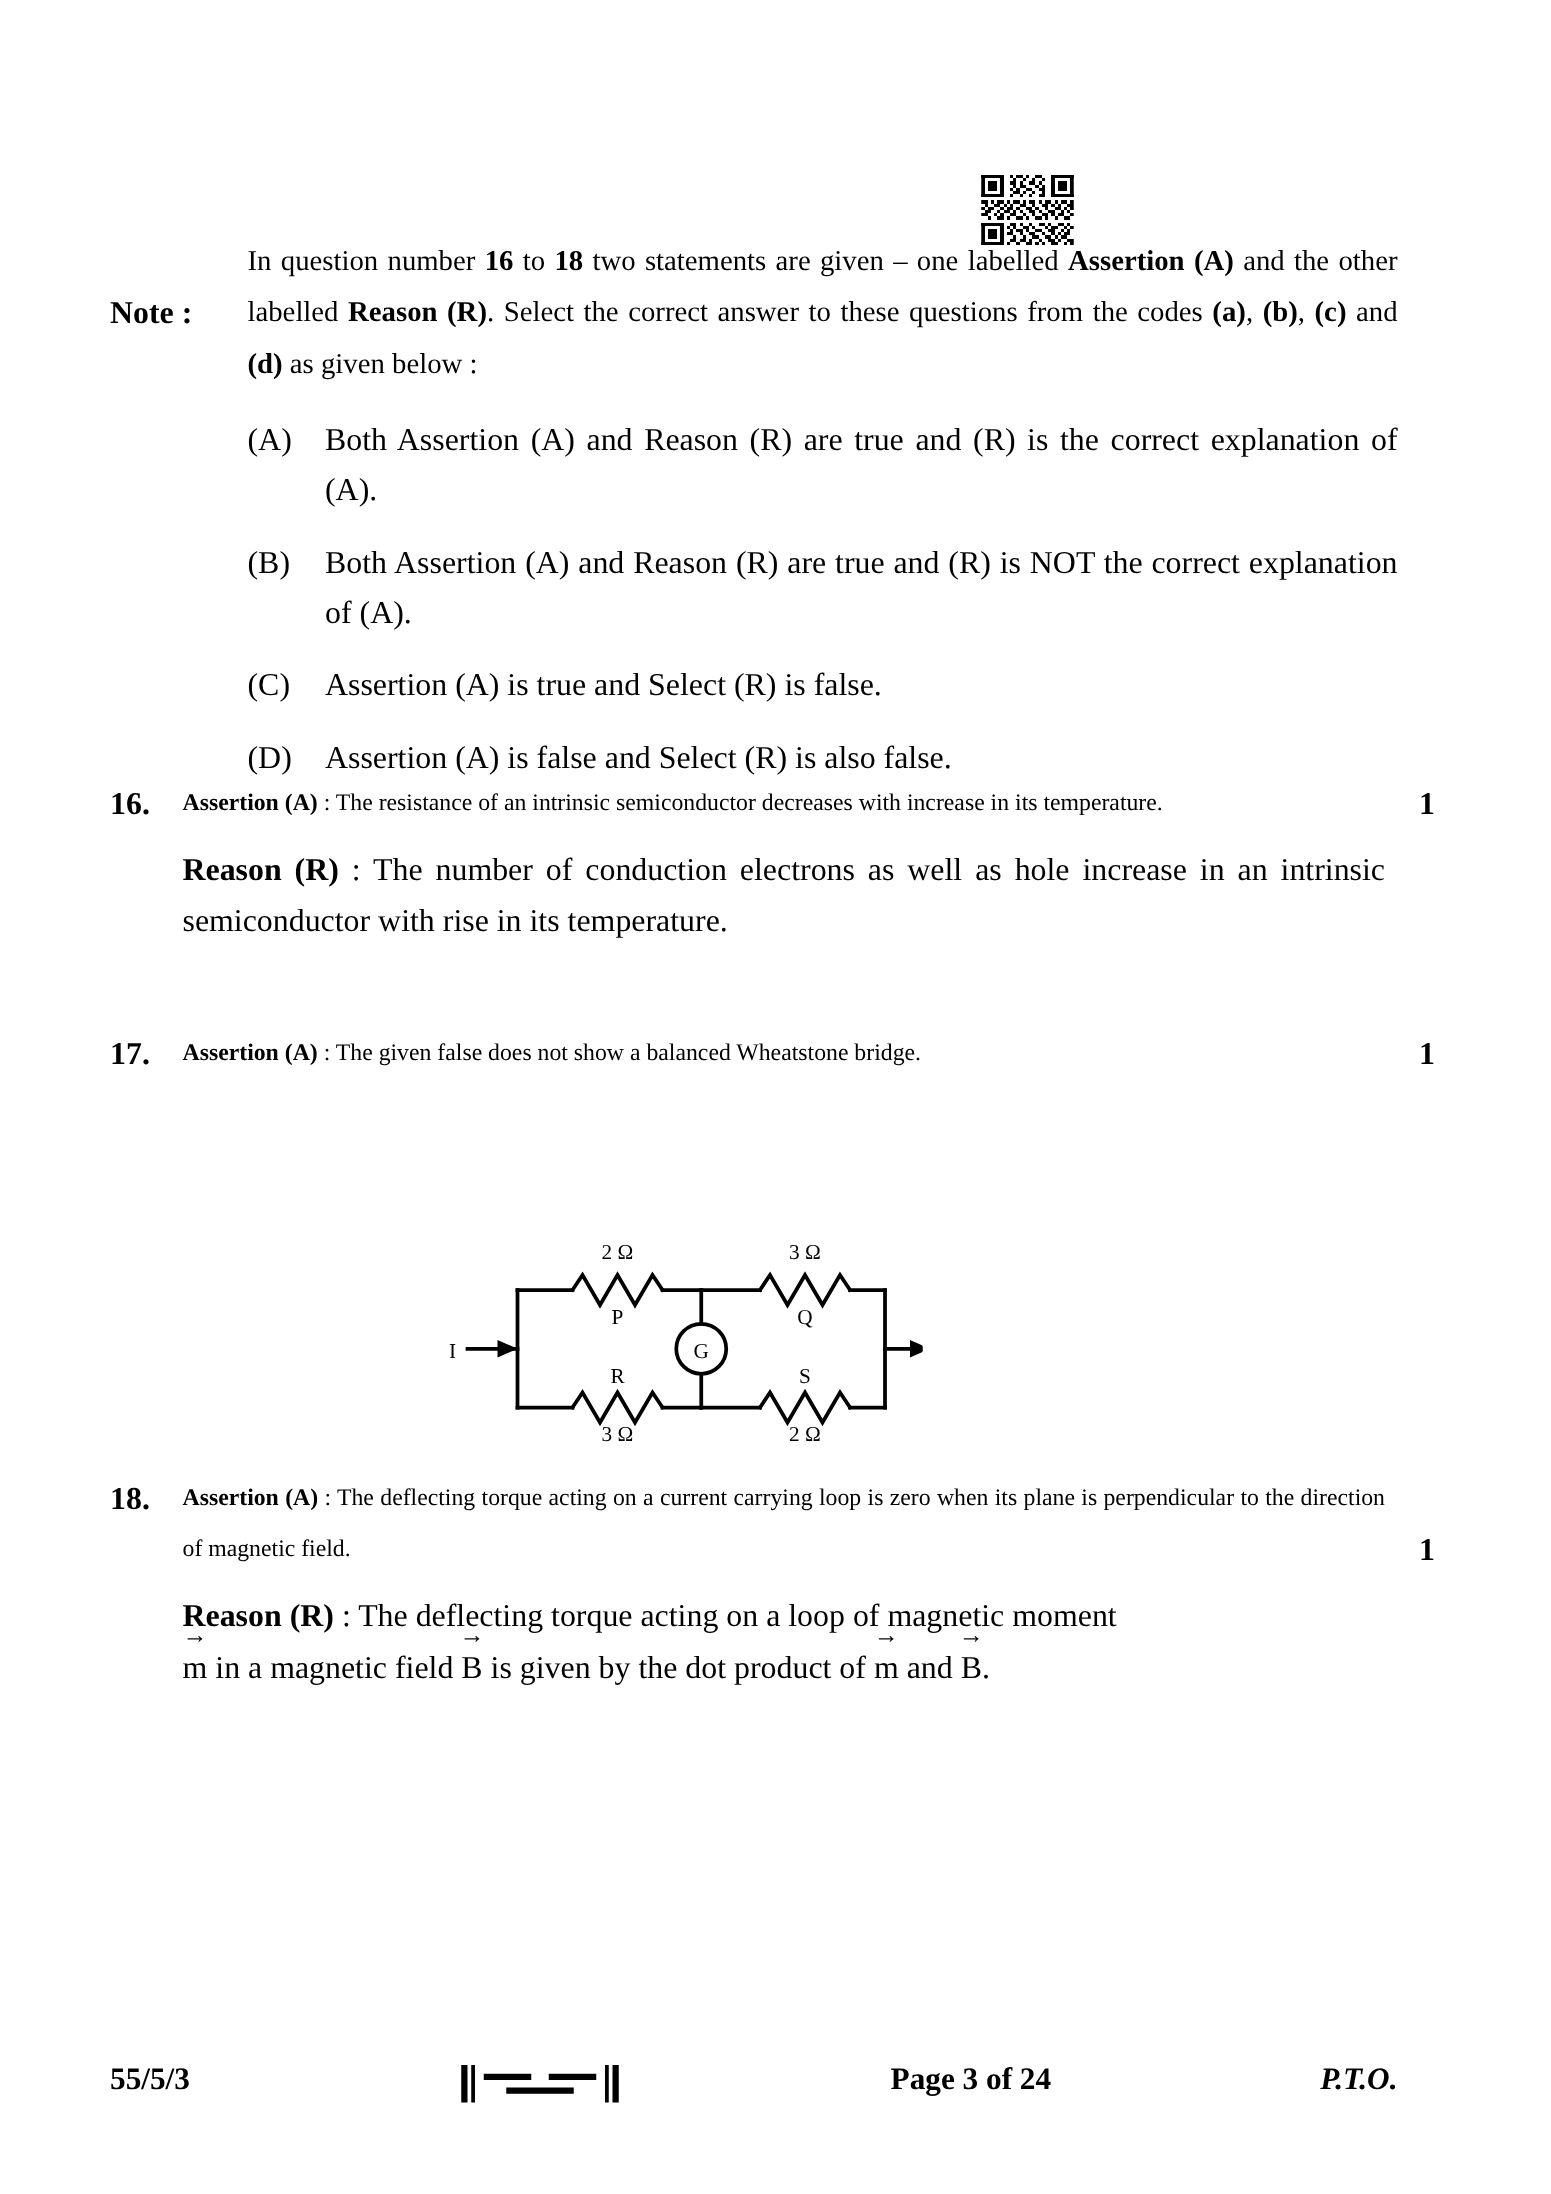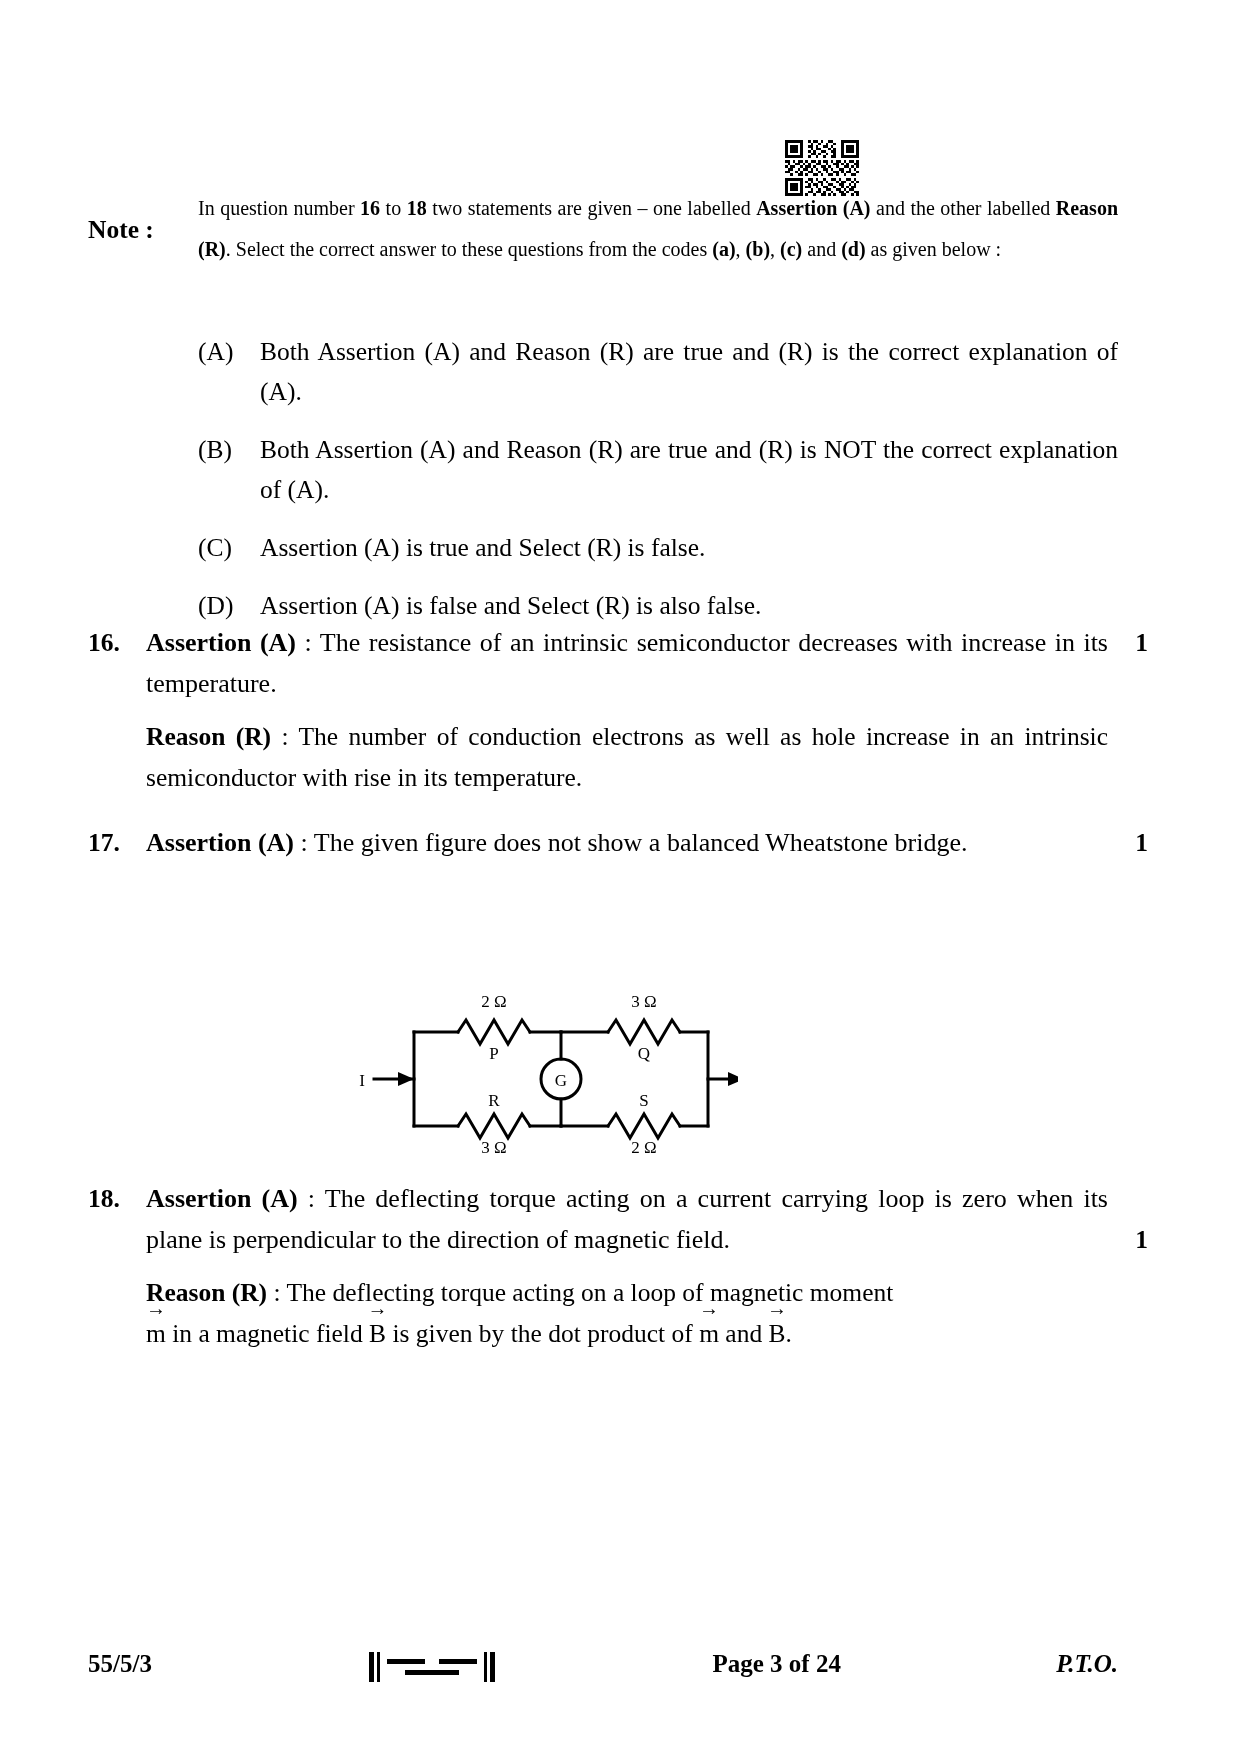--- a/index.html
+++ b/index.html
@@ -42,21 +42,21 @@
     align-items: center;
   }
   .note-label {
     flex: 0 0 110px;
     font-weight: bold;
     font-size: 25.5px;
     line-height: 41px;
   }
   .note-body {
     flex: 1 1 auto;
-    font-size: 20px;
+    font-size: 23px;
     line-height: 41px;
     text-align: justify;
     text-justify: inter-word;
   }
   .note-body b { font-weight: bold; }
 
   
   .options {
     position: absolute;
     left: 198px;
@@ -104,21 +104,21 @@
     min-width: 0;
   }
   .q-mark {
     flex: 0 0 40px;
     font-size: 25.5px;
     line-height: 41px;
     font-weight: bold;
     text-align: right;
   }
   .stmt {
-    font-size: 26px;
+    font-size: 19px;
     line-height: 41px;
     text-align: justify;
     text-justify: inter-word;
   }
   .stmt .lbl { font-weight: bold; }
   .reason-row {
     display: flex;
     align-items: flex-end;
     margin-top: 12px;
   }
@@ -405,21 +405,21 @@
       <div class="reason-indent"></div>
       <div class="reason-body"><span class="lbl">Reason (R)</span><span> : </span><span>The number of conduction electrons as well as hole increase in an intrinsic semiconductor with rise in its temperature.</span></div>
       <div class="q-mark"></div>
     </div>
   </div>
 
   <div class="question" style="top:822px;">
     <div class="q-main">
       <div class="q-num">17.</div>
       <div class="q-content">
-        <div class="stmt"><span class="lbl">Assertion (A)</span><span> : </span><span>The given figure does not show a balanced Wheatstone bridge.</span></div>
+        <div class="stmt"><span class="lbl">Assertion (A)</span><span> : </span><span>The given false does not show a balanced Wheatstone bridge.</span></div>
       </div>
       <div class="q-mark">1</div>
     </div>
   </div>
 
   <div class="figure">
     <svg viewBox="0 0 420 170" xmlns="http://www.w3.org/2000/svg">
       <g stroke="#000000" stroke-width="3" fill="none" stroke-linecap="square" stroke-linejoin="miter">
 
         <path d="M96 47 L96 141"></path>

